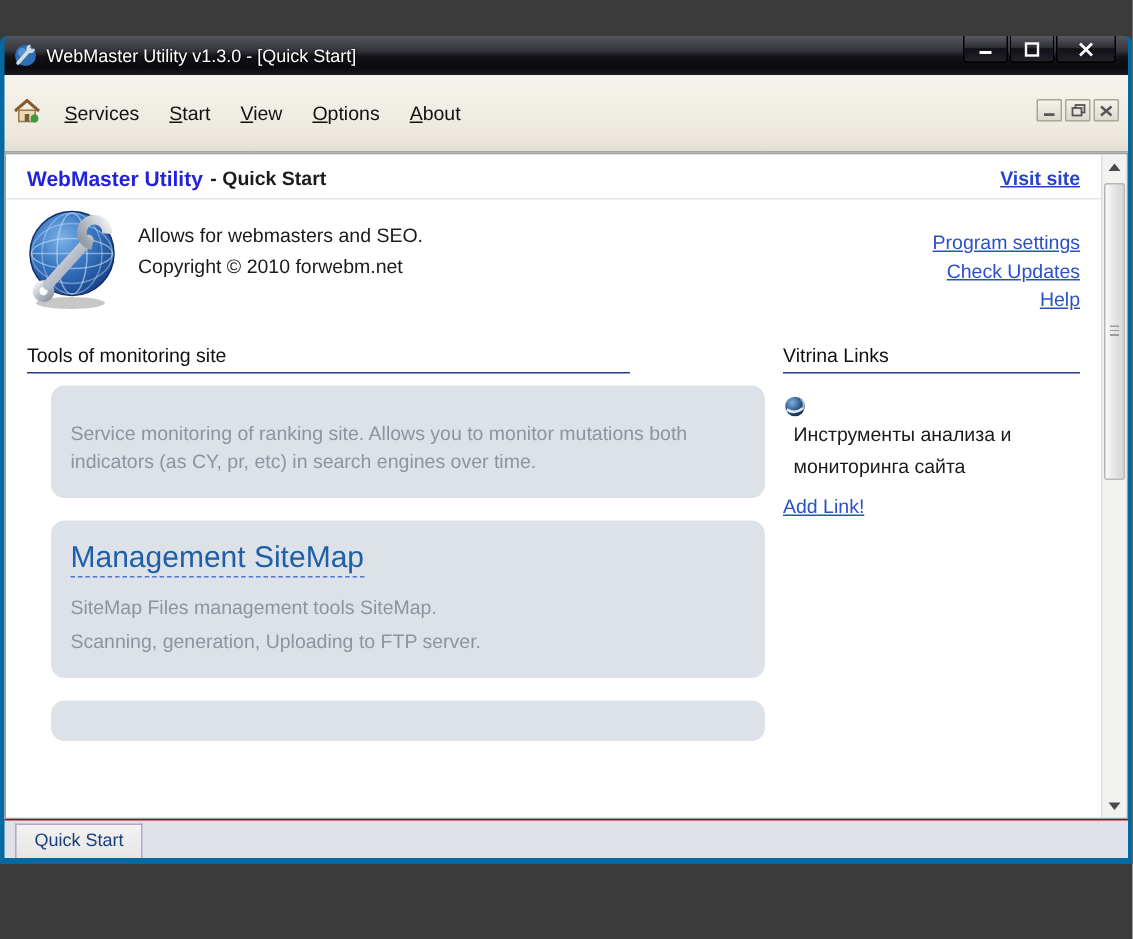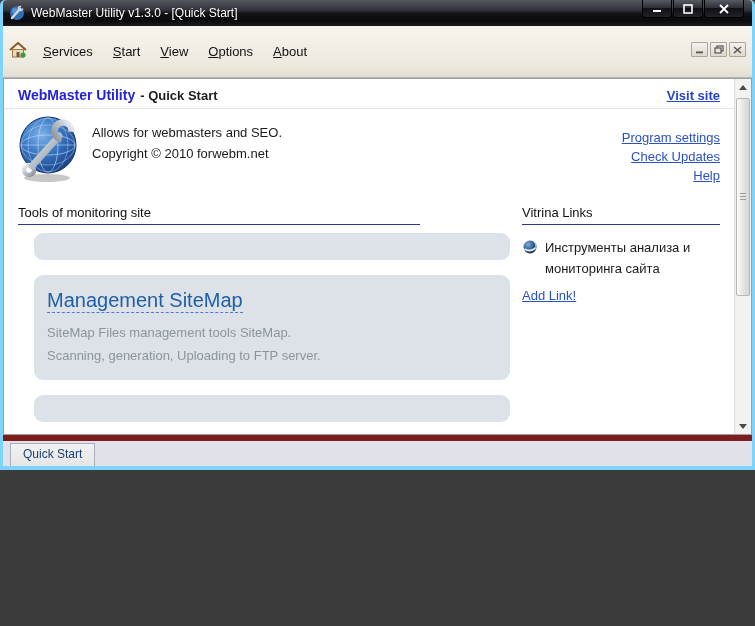--- a/index.html
+++ b/index.html
@@ -1,20 +1,20 @@
 <!DOCTYPE html>
 <html><head>
 <meta charset="utf-8">
 <style>
   html,body{margin:0;padding:0;background:#3b3b3b;}
   *{box-sizing:border-box;}
   body{font-family:"Liberation Sans","DejaVu Sans",sans-serif;}
 
-  .win{width:755px;height:470px;display:flex;flex-direction:column;
-       padding:0 3px 4px 3px;background:#7dd3fc;border-radius:5px 5px 0 0;position:relative;}
+  .win{width:755px;height:552px;display:flex;flex-direction:column;
+       padding:0 3px 4px 3px;background:#0369a1;border-radius:5px 5px 0 0;position:relative;margin-top:24px;}
 
   
   .titlebar{flex:0 0 26px;display:flex;align-items:center;padding-left:6px;position:relative;
     background:linear-gradient(#55555e 0%,#34343c 38%,#141418 52%,#0a0a0e 80%,#1a1a20 100%);
     border-radius:4px 4px 0 0;}
   .titlebar .ttext{color:#ffffff;font-size:12px;margin-left:6px;text-shadow:0 1px 2px #000;}
   .app-icon{width:16px;height:16px;display:inline-block;}
   .winbtns{position:absolute;top:0;right:8px;display:flex;}
   .wbtn{width:30px;height:18px;display:flex;align-items:center;justify-content:center;
     background:linear-gradient(#5a5a64 0%,#2e2e36 45%,#101016 50%,#22222a 100%);
@@ -29,21 +29,21 @@
   .mi{display:inline-block;font-size:13px;color:#111;padding:2px 10px;cursor:default;}
   .mi::first-letter{text-decoration:underline;}
   .mdibtns{margin-left:auto;display:flex;gap:2px;padding-right:2px;}
   .mdib{width:17px;height:15px;display:flex;align-items:center;justify-content:center;
     background:linear-gradient(#f4f2ec,#ddd9cd);border:1px solid #a9a598;border-radius:1px;cursor:pointer;}
 
   
   .content{flex:1 1 auto;min-height:0;display:flex;background:#fff;border:1px solid #9aa0a8;}
   .viewport{flex:1 1 auto;min-width:0;overflow:hidden;position:relative;background:#fff;}
 
-  .page-header{display:flex;align-items:flex-end;padding:8px 14px 5px 14px;border-bottom:1px solid #e6e6e6;}
+  .page-header{display:flex;align-items:flex-start;padding:8px 14px 5px 14px;border-bottom:1px solid #e6e6e6;}
   .appname{color:#2222dd;font-weight:bold;font-size:14px;}
   .pagetitle{color:#1c1c1c;font-weight:bold;font-size:13px;margin-left:5px;}
   .visit{margin-left:auto;color:#2543cb;font-weight:bold;font-size:13px;text-decoration:underline;cursor:pointer;}
 
   .intro{display:flex;padding:5px 14px 6px 12px;}
   .logo{width:66px;height:70px;flex:0 0 66px;}
   .tagblock{margin-left:10px;margin-top:8px;font-size:13px;color:#1a1a1a;line-height:21px;}
   .quick-links{margin-left:auto;margin-top:14px;text-align:right;font-size:13px;line-height:19px;}
   .quick-links a{display:block;color:#2a50c6;text-decoration:underline;cursor:pointer;}
 
@@ -57,38 +57,38 @@
   .sechead.vit{width:auto;}
 
   .card{background:#dde2e8;border-radius:9px;padding:12px 16px 15px 13px;margin:8px 0 0 16px;}
   .card + .card{margin-top:15px;}
   .card .cardtitle{display:inline;font-size:20px;color:#1e5fa9;cursor:pointer;
     border-bottom:1px dashed #4d78d2;padding-bottom:1px;line-height:26px;}
   .card .carddesc{font-size:13px;color:#8d949d;line-height:19px;margin-top:10px;}
   .card .carddesc2{font-size:13px;color:#8d949d;line-height:19px;margin-top:4px;}
   .card.partial{margin-top:15px;}
 
-  .vitrow{display:flex;margin-top:12px;}
+  .vitrow{display:flex;margin-top:12px;flex-direction:column;}
   .vit-icon{width:16px;height:16px;flex:0 0 16px;margin-top:2px;}
   .vitlink{font-size:13px;color:#1a1a1a;line-height:21px;margin-left:7px;cursor:pointer;max-width:185px;}
   .addlink{display:inline-block;margin-top:9px;font-size:13px;color:#2a50c6;text-decoration:underline;cursor:pointer;}
 
   
   .scrollbar{flex:0 0 17px;background:#f2f2f0;border-left:1px solid #dcdcda;display:flex;flex-direction:column;}
   .sb-up,.sb-down{flex:0 0 16px;display:flex;align-items:center;justify-content:center;cursor:pointer;}
   .tri-up{width:0;height:0;border-left:4px solid transparent;border-right:4px solid transparent;border-bottom:5px solid #4a4a4a;}
   .tri-down{width:0;height:0;border-left:4px solid transparent;border-right:4px solid transparent;border-top:5px solid #4a4a4a;}
   .sb-track{flex:1 1 auto;position:relative;}
   .sb-thumb{position:absolute;left:1px;right:1px;top:3px;height:198px;border:1px solid #b6b6b4;border-radius:2px;
     background:linear-gradient(90deg,#fbfbfb,#e3e3e1 55%,#d6d6d4);cursor:pointer;}
   .sb-thumb::after{content:"";position:absolute;left:3px;right:3px;top:50%;height:7px;margin-top:-4px;
     background:repeating-linear-gradient(#9b9b9b 0 1px,transparent 1px 3px);}
 
   
-  .tabbar{flex:0 0 25px;background:#e1e1ea;border-top:6px solid #7f1d1d;display:flex;align-items:center;padding:2px 0 0 7px;}
+  .tabbar{flex:0 0 25px;background:#e1e1ea;border-top:1px solid #7f1d1d;display:flex;align-items:center;padding:2px 0 0 7px;}
   .tab{background:linear-gradient(#f2f2f2,#e6e6e6);border:1px solid #a8aec0;border-bottom:none;
     font-size:12px;color:#183f77;padding:3px 12px 5px 12px;cursor:pointer;}
 </style>
 </head>
 <body>
 
 <div class="win">
 
   <div class="titlebar">
     <span class="app-icon">
@@ -199,20 +199,21 @@
           <a>Help</a>
         </div>
       </div>
 
       <div class="cols">
         <div class="leftcol">
 
           <div class="sechead">Tools of monitoring site</div>
 
           <div class="card">
+            <div class="carddesc">Service monitoring of ranking site. Allows you to monitor mutations both indicators (as CY, pr, etc) in search engines over time.</div>
           </div>
 
 
 
           <div class="card">
             <a class="cardtitle">Management SiteMap</a>
             <div class="carddesc">SiteMap Files management tools SiteMap.</div>
             <div class="carddesc2">Scanning, generation, Uploading to FTP server.</div>
           </div>
 

